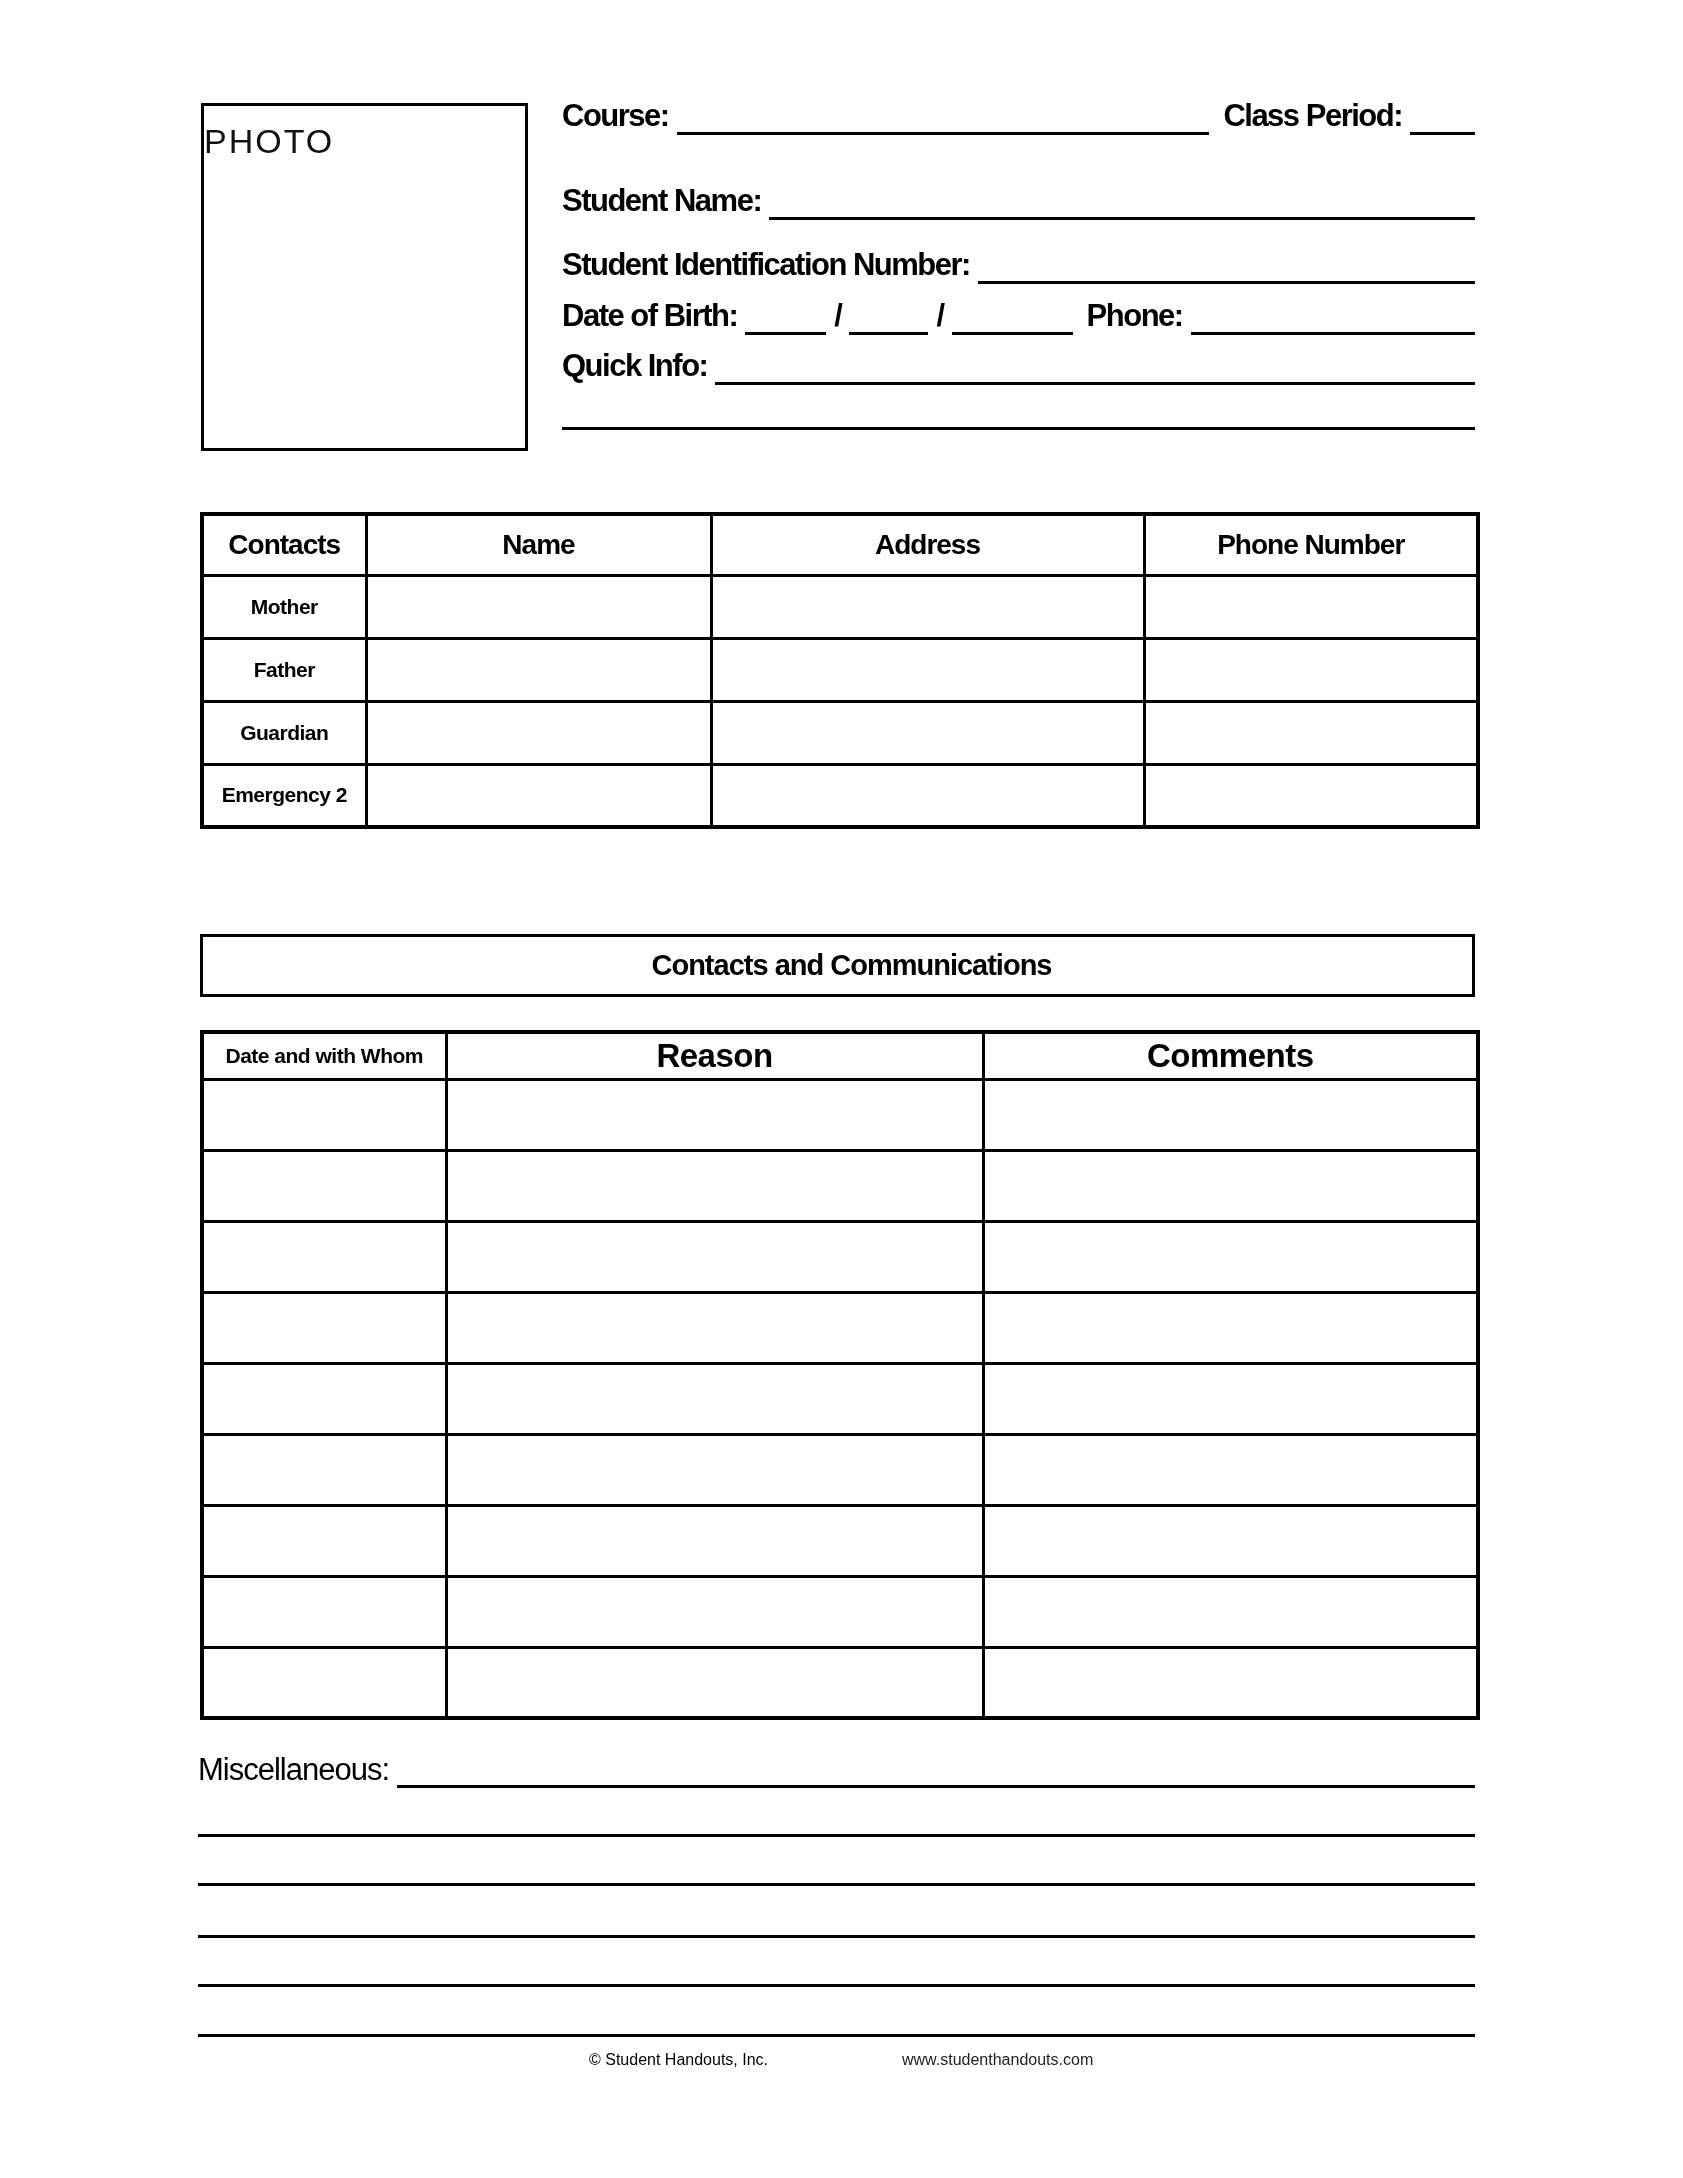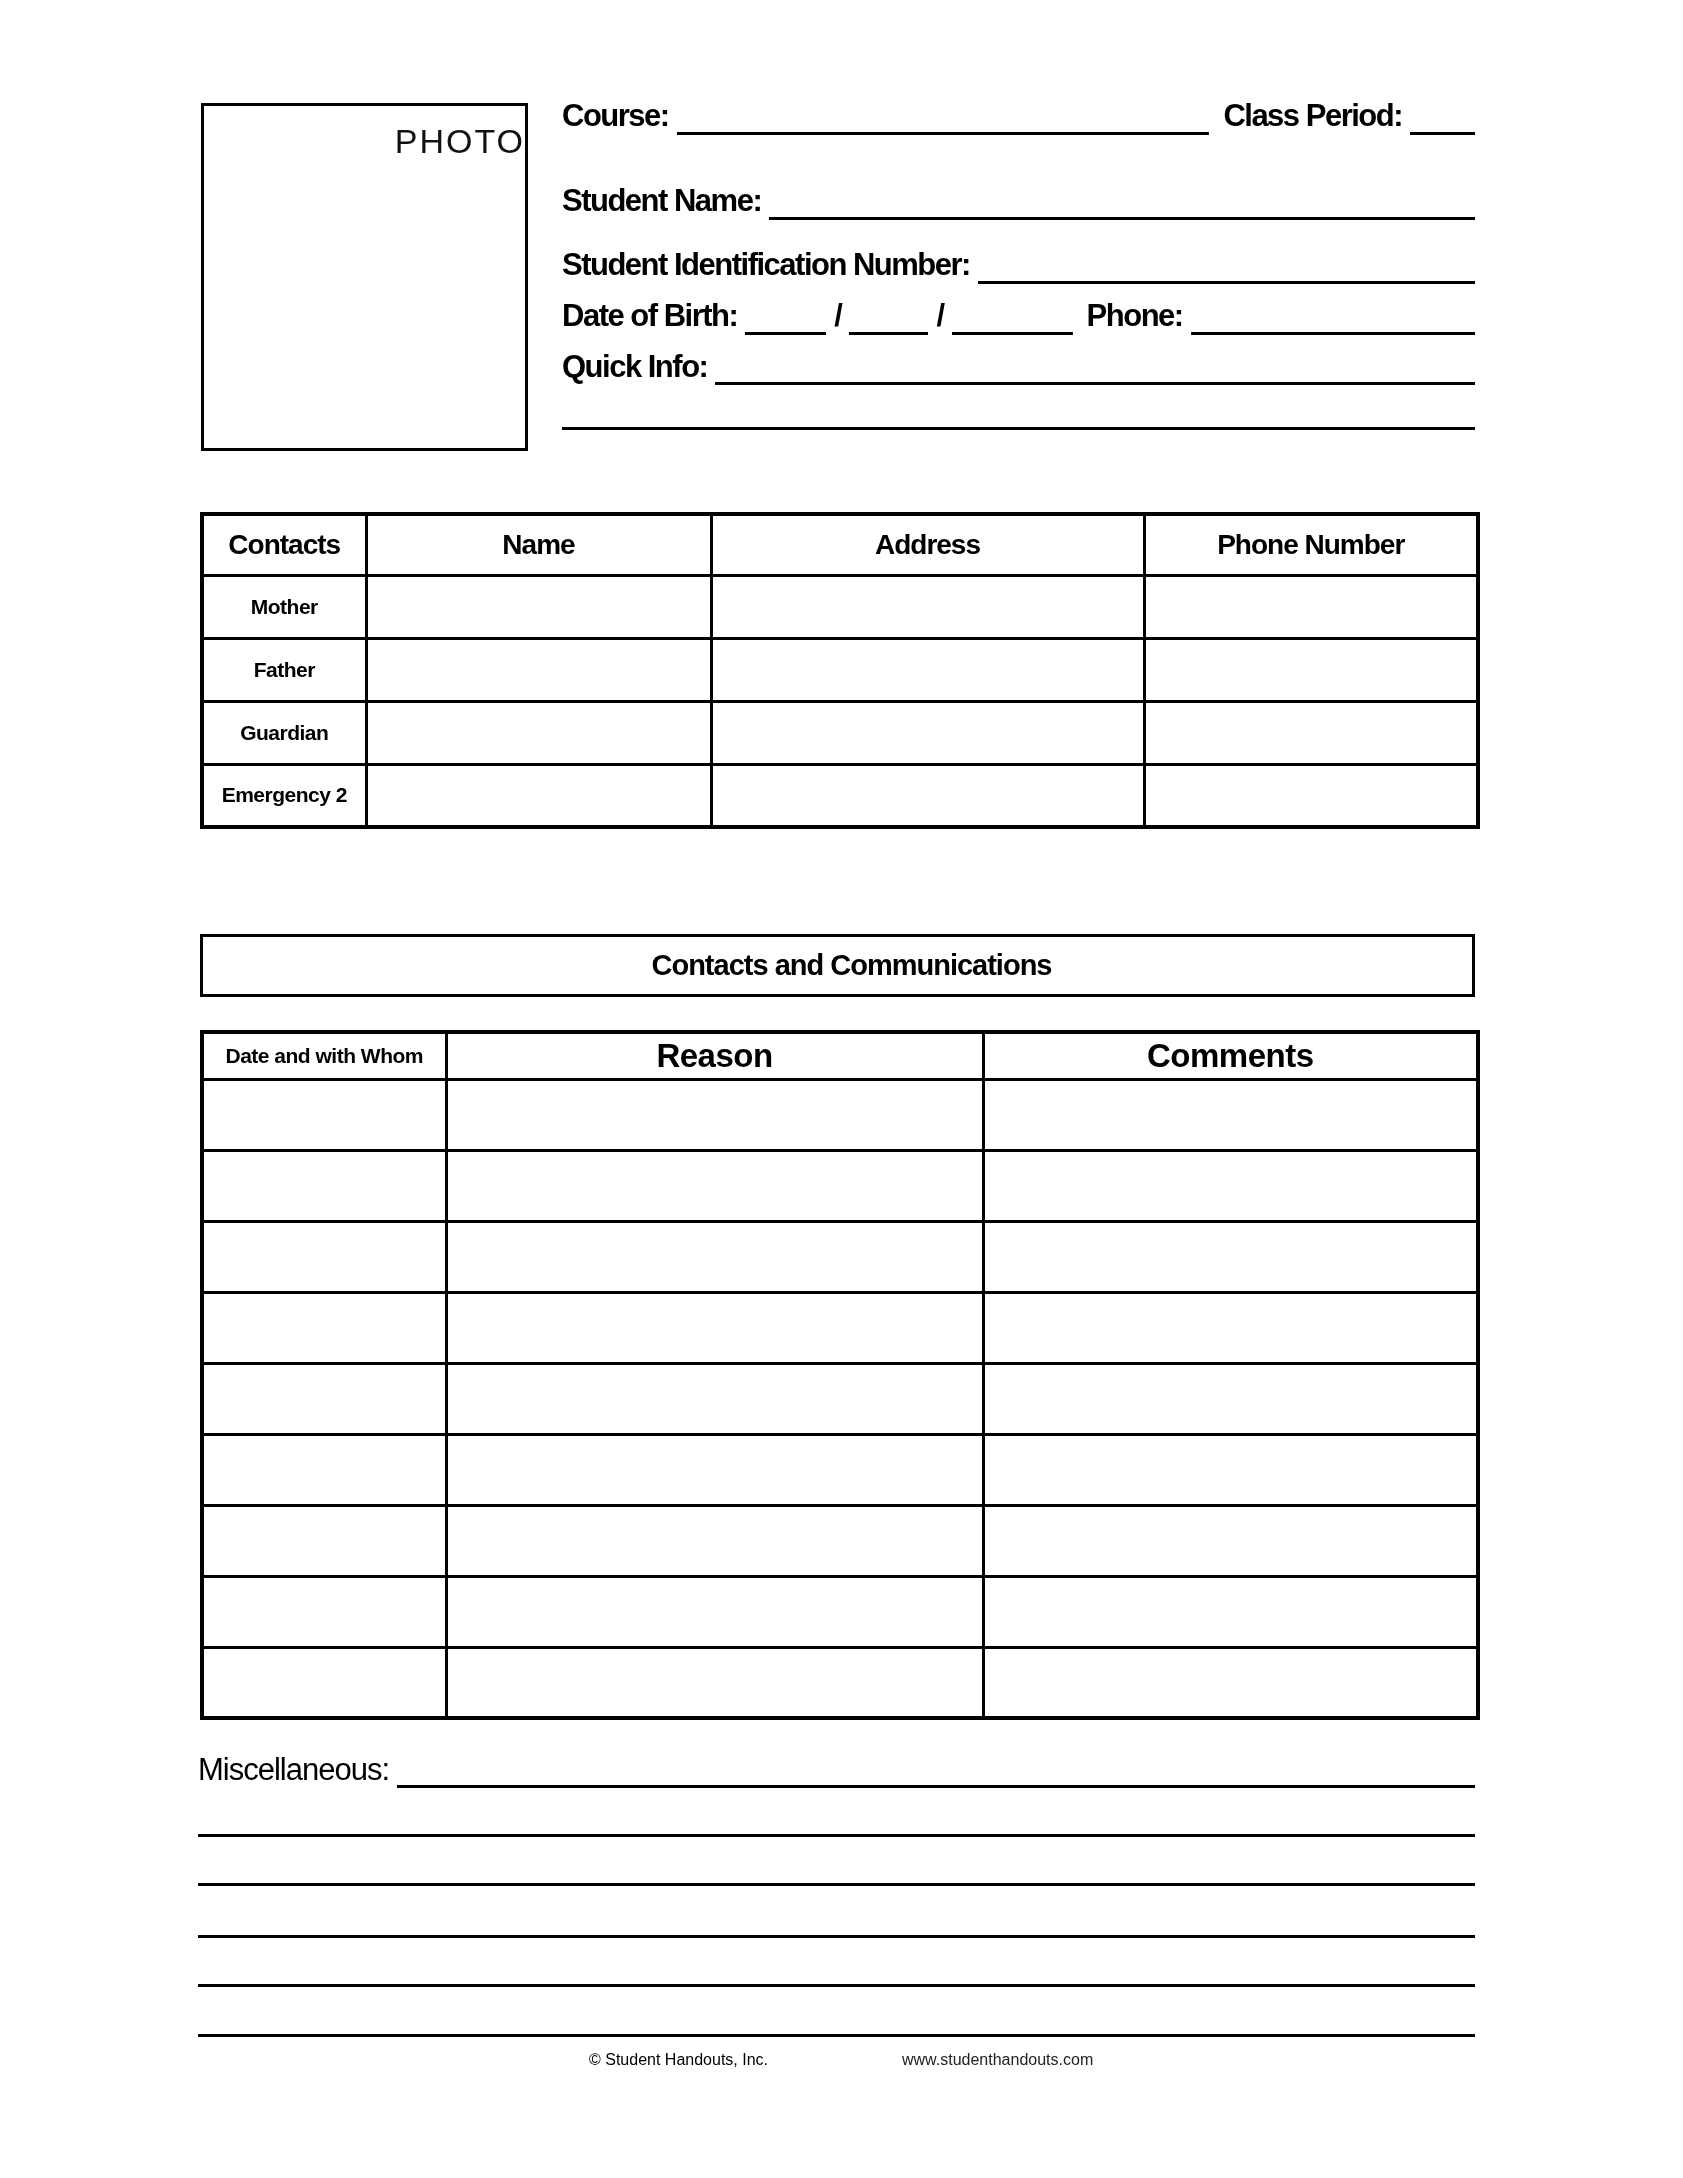--- a/index.html
+++ b/index.html
@@ -7,21 +7,21 @@
   .page {
     position:relative; width:1683px; height:2178px;
     background:#ffffff; color:#000;
     font-family:"Liberation Sans", sans-serif;
     overflow:hidden; margin:0 auto;
   }
 
   
   .photo-box {
     position:absolute; left:201px; top:103px; width:327px; height:348px;
-    border:3px solid #000; text-align:right;
+    border:3px solid #000; text-align:left;
   }
   .photo-box span {
     display:inline-block; margin-top:16px;
     font-size:34px; font-weight:400; letter-spacing:2px; color:#111;
   }
 
   .form-row {
     position:absolute; left:562px; width:913px; height:36px;
     display:flex; align-items:flex-end;
     font-size:31px; font-weight:bold; letter-spacing:-1.5px;
@@ -29,21 +29,21 @@
   }
   .form-row .lbl { padding-bottom:1px; }
   .fill { flex:1 1 auto; border-bottom:3px solid #000; margin-left:8px; height:100%; }
   .seg  { border-bottom:3px solid #000; margin-left:8px; height:100%; }
   .slash { margin-left:8px; padding-bottom:1px; }
   .lbl-gap { margin-left:14px; }
   .row-course   { top:99px; }
   .row-name     { top:184px; }
   .row-sid      { top:248px; }
   .row-dob      { top:299px; }
-  .row-quick    { top:349px;align-items:center; }
+  .row-quick    { top:349px; }
   .line-extra   { position:absolute; left:562px; top:394px; width:913px; height:36px;
                   border-bottom:3px solid #000; }
 
   
   table { border-collapse:collapse; table-layout:fixed; }
   .grid { position:absolute; left:200px; width:1275px;margin-top:27px; }
   .grid td, .grid th { border:3px solid #000; overflow:hidden; }
   .grid { border:4px solid #000; }
 
   .contacts-grid { top:485px; }

